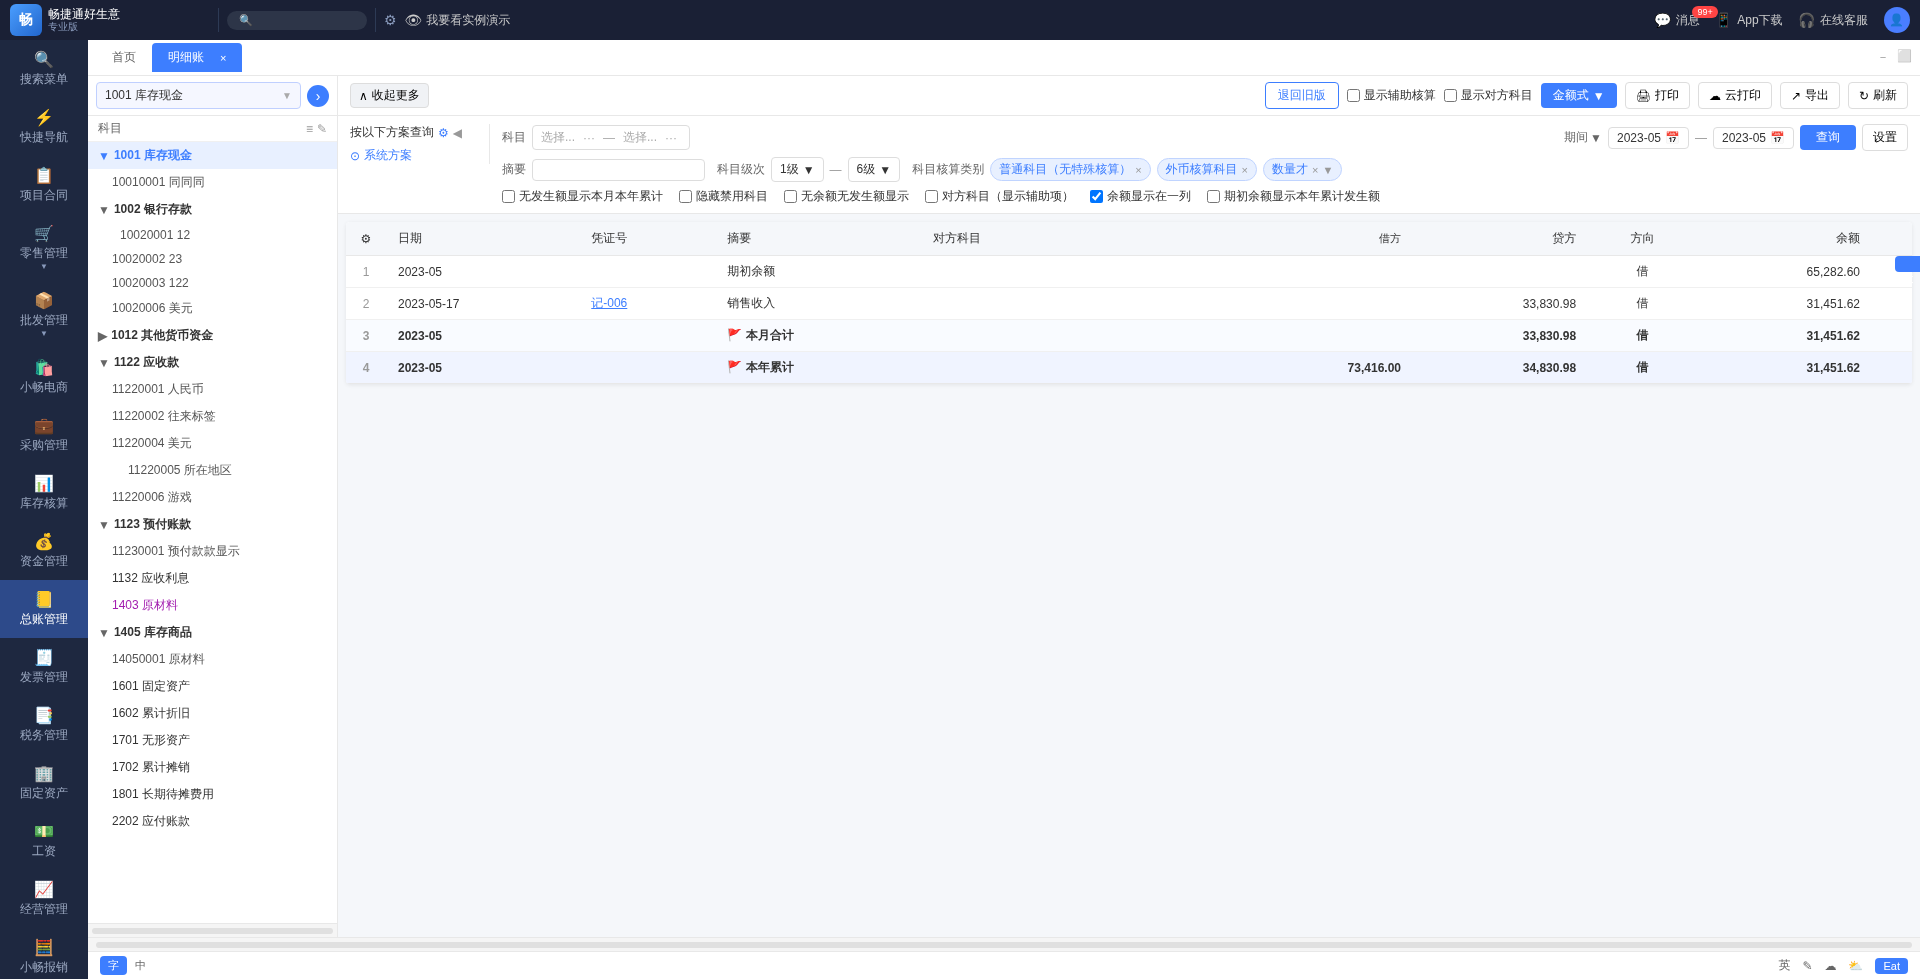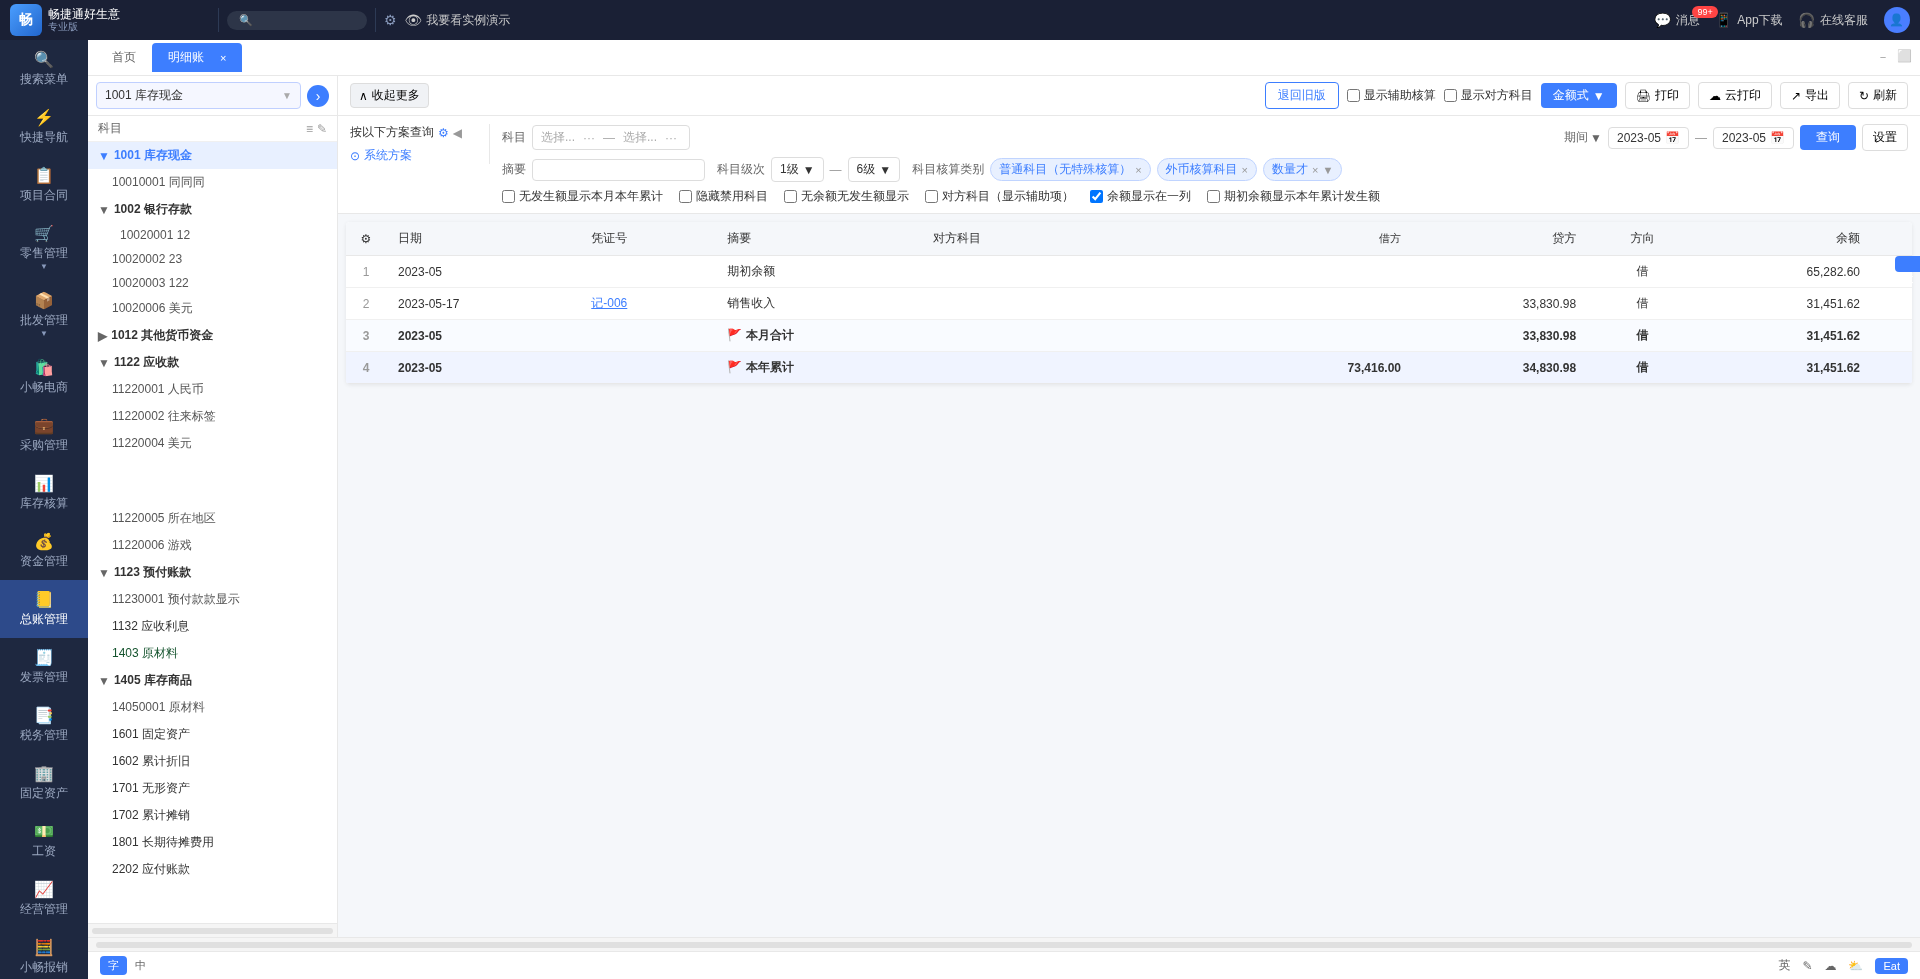--- a/index.html
+++ b/index.html
@@ -182,35 +182,35 @@
             <span>1012 其他货币资金</span>
           </div>
 
           <div style="padding:5px 10px;cursor:pointer;font-size:12px;color:#333;font-weight:bold;display:flex;align-items:center;">
             <span style="margin-right:4px;color:#666;">▼</span>
             <span>1122 应收款</span>
           </div>
           <div style="padding:5px 10px 5px 24px;cursor:pointer;font-size:12px;color:#555;">11220001 人民币</div>
           <div style="padding:5px 10px 5px 24px;cursor:pointer;font-size:12px;color:#555;">11220002 往来标签</div>
           <div style="padding:5px 10px 5px 24px;cursor:pointer;font-size:12px;color:#555;">11220004 美元</div>
-          <div style="padding:5px 10px 5px 24px;cursor:pointer;font-size:12px;color:#555;margin-top:48px;">11220005 所在地区</div>
+          <div style="padding:5px 10px 5px 40px;cursor:pointer;font-size:12px;color:#555;">11220005 所在地区</div>
           <div style="padding:5px 10px 5px 24px;cursor:pointer;font-size:12px;color:#555;">11220006 游戏</div>
 
           <div style="padding:5px 10px;cursor:pointer;font-size:12px;color:#333;font-weight:bold;display:flex;align-items:center;">
             <span style="margin-right:4px;color:#666;">▼</span>
             <span>1123 预付账款</span>
           </div>
           <div style="padding:5px 10px 5px 24px;cursor:pointer;font-size:12px;color:#555;">11230001 预付款款显示</div>
 
           <div style="padding:5px 10px;cursor:pointer;font-size:12px;color:#333;display:flex;align-items:center;">
             <span style="margin-right:4px;color:#666;width:10px;display:inline-block;"></span>
             <span>1132 应收利息</span>
           </div>
 
-          <div style="padding:5px 10px;cursor:pointer;font-size:12px;color:#14532d;display:flex;align-items:flex-start;">
+          <div style="padding:5px 10px;cursor:pointer;font-size:12px;color:#a21caf;display:flex;align-items:flex-start;">
             <span style="margin-right:4px;width:10px;display:inline-block;"></span>
             <span>1403 原材料</span>
           </div>
 
           <div style="padding:5px 10px;cursor:pointer;font-size:12px;color:#333;font-weight:bold;display:flex;align-items:center;">
             <span style="margin-right:4px;color:#666;">▼</span>
             <span>1405 库存商品</span>
           </div>
           <div style="padding:5px 10px 5px 24px;cursor:pointer;font-size:12px;color:#555;">14050001 原材料</div>
 

